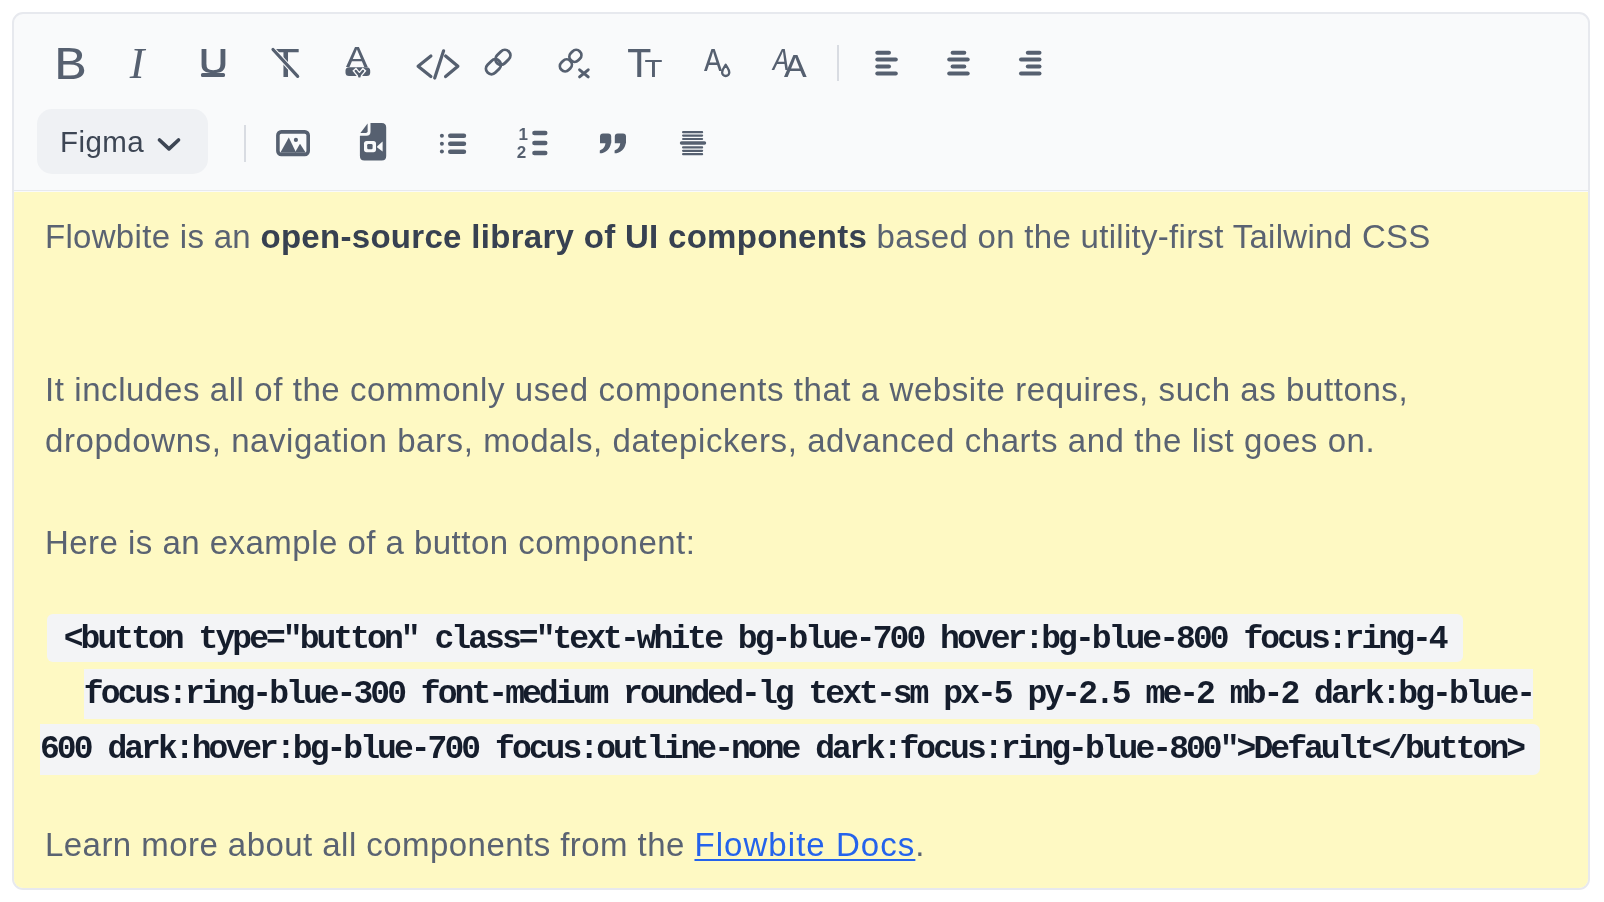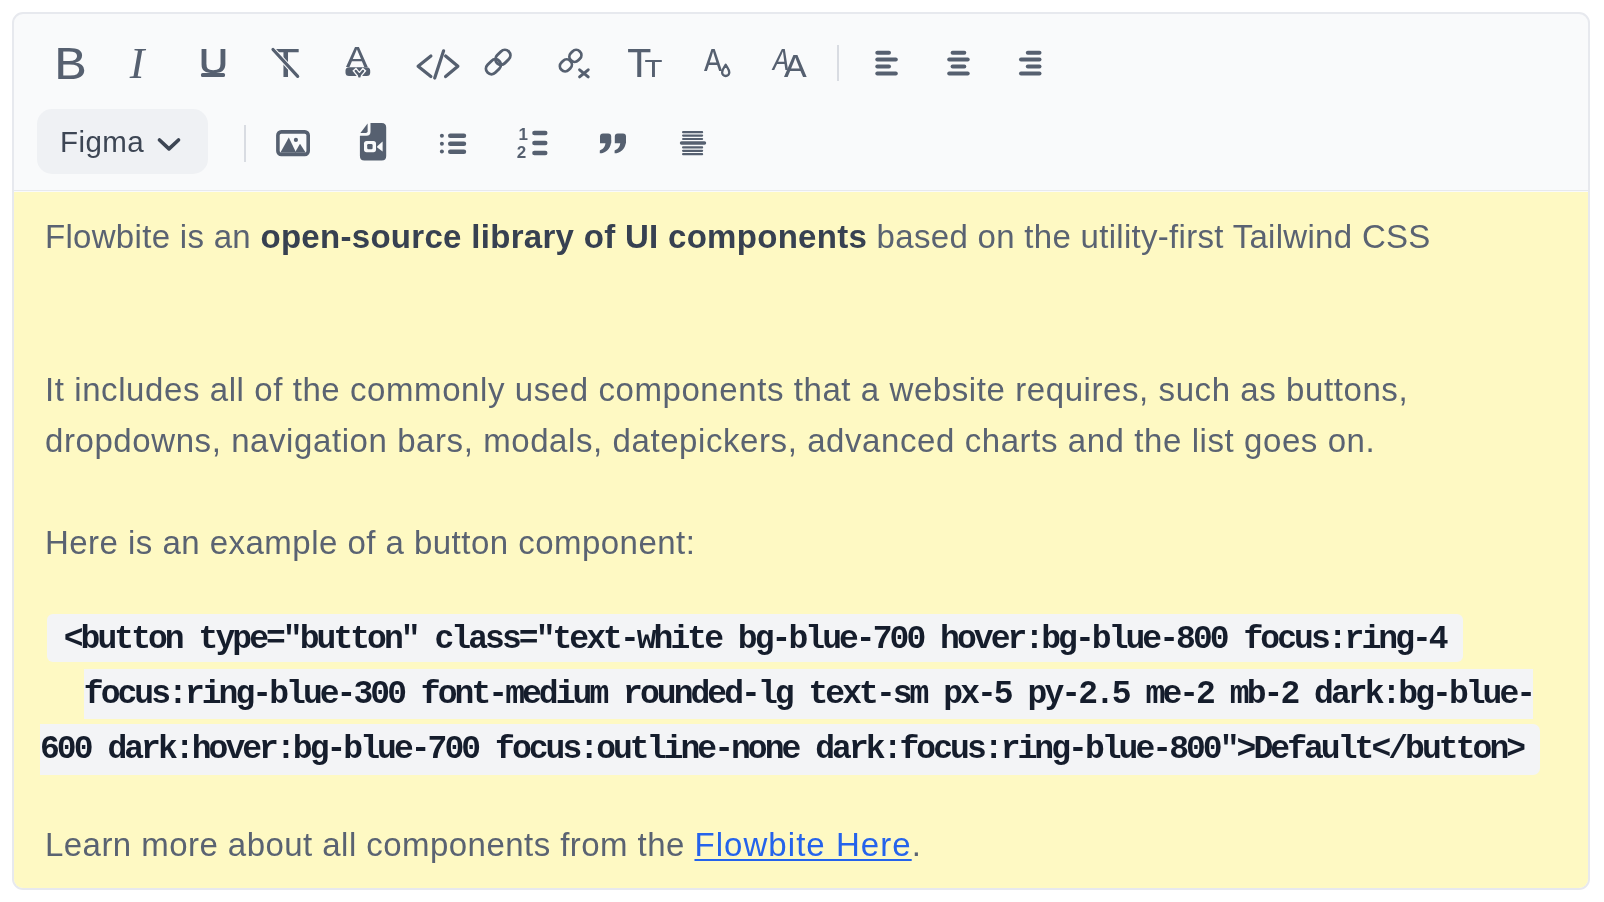--- a/index.html
+++ b/index.html
@@ -154,15 +154,15 @@
     </svg>
   </div>
   <div class="tbdiv"></div>
   <div class="content">
     <p class="body-p" id="p1" style="left:31px;top:19.6px;">Flowbite is an <b>open-source library of UI components</b> based on the utility-first Tailwind CSS<br></p>
     <p class="body-p" id="p2" style="left:31px;top:172.6px;letter-spacing:0.58px;">It includes all of the commonly used components that a website requires, such as buttons,<br>dropdowns, navigation bars, modals, datepickers, advanced charts and the list goes on.</p>
     <p class="body-p" id="p3" style="left:31px;top:325.6px;letter-spacing:0.47px;">Here is an example of a button component:</p>
     <span class="codeline" id="c1" style="left:32.9px;top:422.8px;height:48px;border-radius:6px;"> &lt;button type="button" class="text-white bg-blue-700 hover:bg-blue-800 focus:ring-4 </span>
     <span class="codeline" id="c2" style="left:30.8px;top:477.4px;height:50px;margin-left:39px;">focus:ring-blue-300 font-medium rounded-lg text-sm px-5 py-2.5 me-2 mb-2 dark:bg-blue-</span>
     <span class="codeline" id="c3" style="left:26px;top:532.7px;height:50.5px;border-radius:0 7px 7px 0;">600 dark:hover:bg-blue-700 focus:outline-none dark:focus:ring-blue-800"&gt;Default&lt;/button&gt; </span>
-    <p class="body-p" id="p4" style="left:31px;top:627.6px;letter-spacing:0.45px;">Learn more about all components from the <a class="doc">Flowbite Here</a>.</p>
+    <p class="body-p" id="p4" style="left:31px;top:627.6px;letter-spacing:0.45px;">Learn more about all components from the <a class="doc">Flowbite Docs</a>.</p>
   </div>
 </div>
 
 </body></html>

